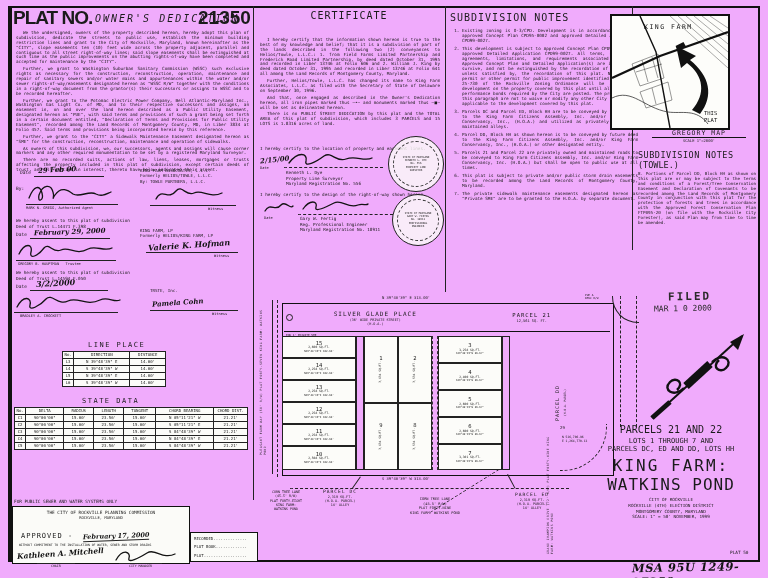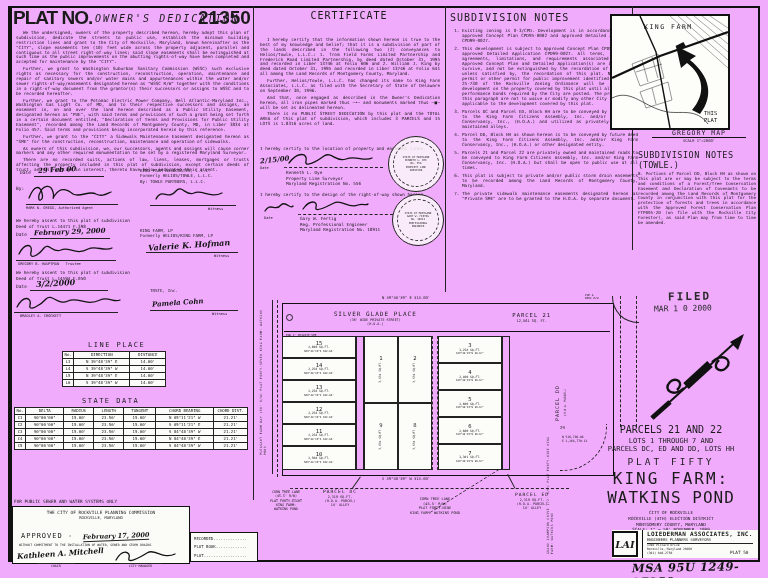--- a/index.html
+++ b/index.html
@@ -464,21 +464,20 @@
     <div>PLAT FORTY-EIGHT</div>
       <div>KING FARM:</div>
       <div>WATKINS POND</div>
   </div>
   <div class="abs" style="left:546px;top:424px;height:130px;writing-mode:vertical-rl;transform:rotate(180deg);font-size:3px;letter-spacing:0.5px;">GRAND CHAMPION DRIVE (72' R/W) PLAT FORTY-NINE KING FARM: WATKINS POND</div>
 
   <div class="abs ctr" style="left:586px;top:424px;width:170px;">
     <div style="font-size:10px;line-height:1.25;">PARCELS 21 AND 22</div>
     <div style="font-size:7px;line-height:1.25;">LOTS 1 THROUGH 7 AND</div>
     <div style="font-size:7px;line-height:1.25;">PARCELS DC, ED AND DD, LOTS HH</div>
-    <div style="font-size:9.5px;letter-spacing:3px;margin-top:2px;">PLAT FIFTY</div>
     <div style="font-size:16px;letter-spacing:2px;margin-top:2px;">KING FARM:</div>
     <div style="font-size:16px;letter-spacing:1px;">WATKINS POND</div>
     <div style="font-size:4.3px;margin-top:3px;line-height:1.35;">CITY OF ROCKVILLE</div>
     <div style="font-size:4.3px;line-height:1.35;">ROCKVILLE (4TH) ELECTION DISTRICT</div>
     <div style="font-size:4.3px;line-height:1.35;">MONTGOMERY COUNTY, MARYLAND</div>
     <div style="font-size:4.3px;line-height:1.35;">SCALE: 1" = 50'        NOVEMBER, 1999</div>
   </div>
 
   <div class="abs" style="left:14px;top:499px;font-size:4.4px;">FOR PUBLIC SEWER AND WATER SYSTEMS ONLY</div>
   <div class="abs" style="left:12px;top:506px;width:176px;height:56px;border:1.5px solid #111;background:#fbfbf8;">
@@ -498,26 +497,16 @@
       <span style="position:absolute;left:106px;top:16px;font-size:3.2px;border-top:1px solid #222;padding:0 10px;">CITY MANAGER</span>
     </div>
   </div>
 
   <div class="abs" style="left:190px;top:532px;width:68px;height:30px;border:1.5px solid #111;background:#fbfbf8;padding:2px 3px;box-sizing:border-box;">
     <div style="font-size:4px;line-height:2.1;border-bottom:0;white-space:nowrap;"><span>RECORDED</span>..............</div>
     <div style="font-size:4px;line-height:2.1;white-space:nowrap;"><span>PLAT BOOK</span>.............</div>
     <div style="font-size:4px;line-height:2.1;white-space:nowrap;"><span>PLAT</span>..................</div>
   </div>
 
-  <div class="abs" style="left:612px;top:530px;width:146px;height:28px;display:flex;background:#fbfbf8;">
-    <div style="width:22px;height:22px;border:2px solid #111;margin-top:1px;display:flex;align-items:center;justify-content:center;font-size:10px;font-style:italic;font-weight:bold;font-family:'DejaVu Serif',serif;">LAI</div>
-    <div style="margin-left:4px;border-left:1px solid #111;padding-left:4px;">
-      <div style="font-size:6px;font-weight:bold;letter-spacing:0.3px;">LOIEDERMAN ASSOCIATES, INC.</div>
-      <div style="font-size:3.8px;border-bottom:1px solid #222;padding-bottom:1px;">ENGINEERS    PLANNERS    SURVEYORS</div>
-      <div style="font-size:3px;line-height:1.3;">1390 Piccard Drive</div>
-      <div style="font-size:3px;line-height:1.3;">Rockville, Maryland 20850</div>
-      <div style="font-size:3px;line-height:1.3;">(301) 948-2750</div>
-    </div>
-  </div>
   <div class="abs" style="left:730px;top:550px;font-size:4.4px;">PLAT 50</div>
 
   <div class="abs hand" style="left:632px;top:560px;font-size:11.5px;transform:rotate(-1deg);letter-spacing:0.5px;">MSA 95U 1249-27259</div>
 </div>
 
 </body></html>

